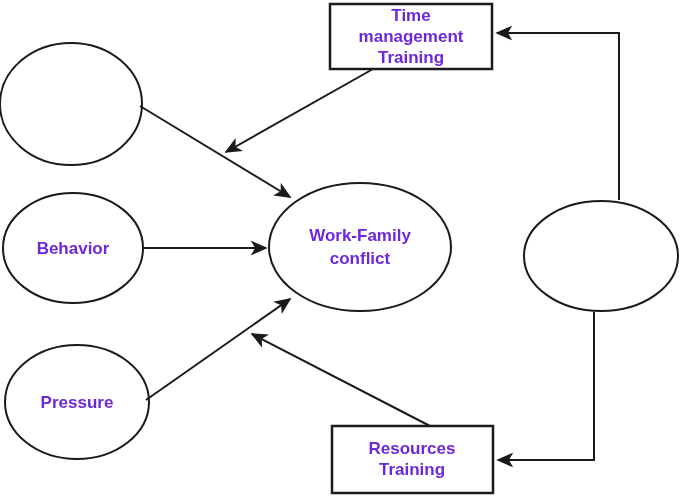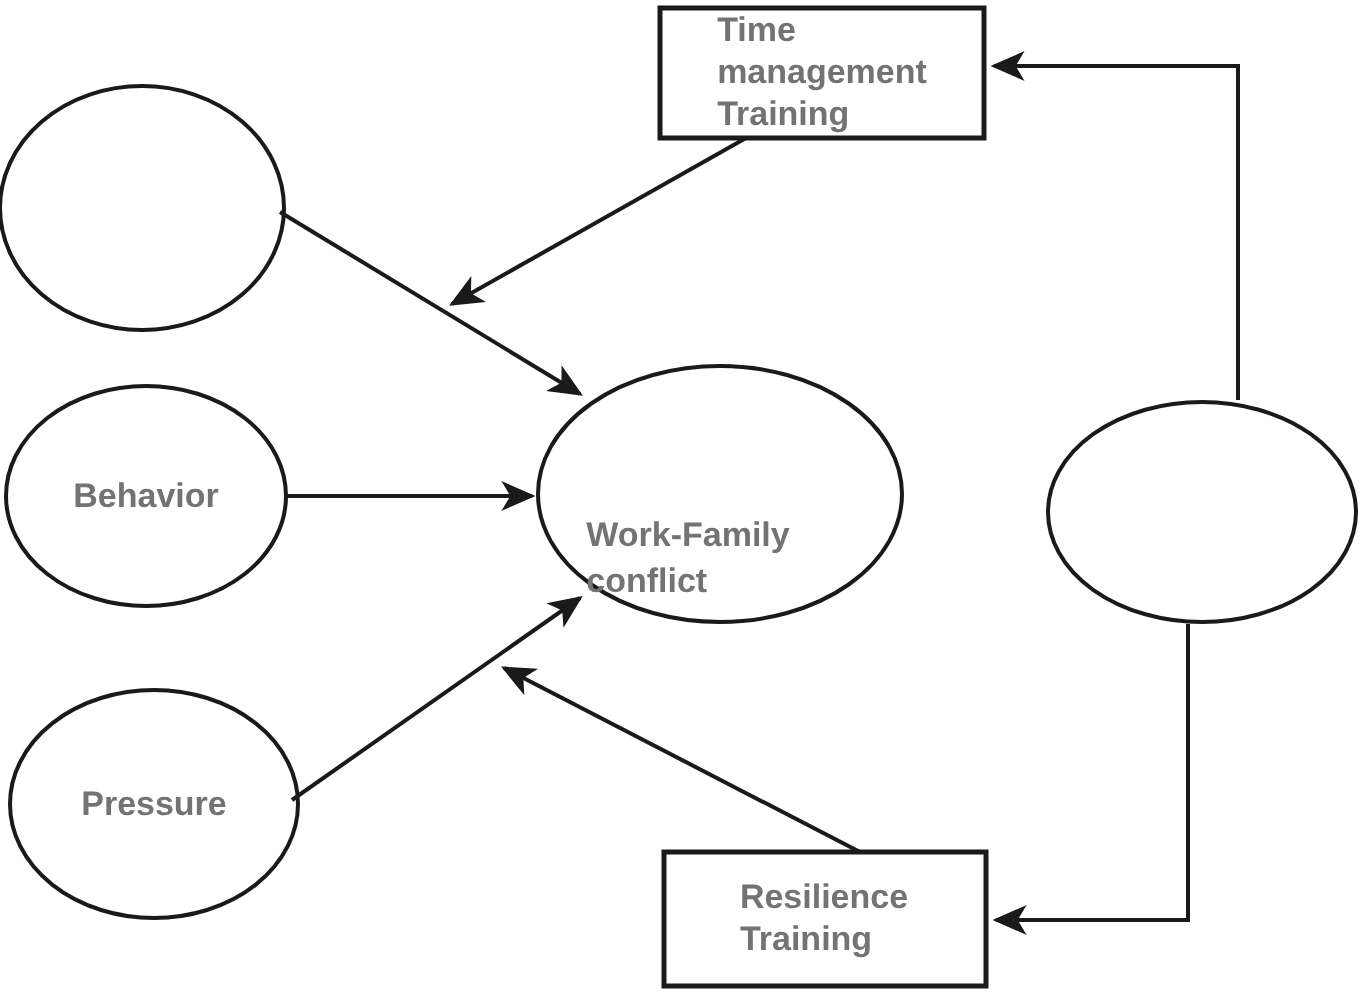--- a/index.html
+++ b/index.html
@@ -16,23 +16,24 @@
     overflow: hidden;
   }
   .canvas svg {
     position: absolute;
     left: 0;
     top: 0;
   }
   .node-label {
     position: absolute;
     transform: translate(-50%, -50%);
+    text-align: center;
     white-space: pre-line;
     font-weight: 700;
-    color: #737373;
+    color: #6d28d9;
     font-size: 17px;
     line-height: 23px;
     pointer-events: none;
   }
   .node-label.box-label {
     line-height: 21px;
   }
 </style>
 </head>
 <body>
@@ -61,24 +62,24 @@
     <line x1="430" y1="426" x2="252" y2="334" stroke="#1a1a1a" stroke-width="2" marker-end="url(#arw)"></line>
     <path d="M619,200 L619,33 L497,33" fill="none" stroke="#1a1a1a" stroke-width="2" marker-end="url(#arw)"></path>
     <path d="M594,312 L594,460 L498,460" fill="none" stroke="#1a1a1a" stroke-width="2" marker-end="url(#arw)"></path>
   </svg>
 
 
   <div class="node-label" style="left:77px; top:402px;">Pressure</div>
 
   <div class="node-label" style="left:73px; top:248px;">Behavior</div>
 
-  <div class="node-label" style="left:344px; top:247px;margin-top:32px;">Work-Family
+  <div class="node-label" style="left:360px; top:247px;">Work-Family
 conflict</div>
 
 
   <div class="node-label box-label" style="left:411px; top:36px;">Time
 management
 Training</div>
 
-  <div class="node-label box-label" style="left:412px; top:459px;">Resilience
+  <div class="node-label box-label" style="left:412px; top:459px;">Resources
 Training</div>
 
 </div>
 
 </body></html>

